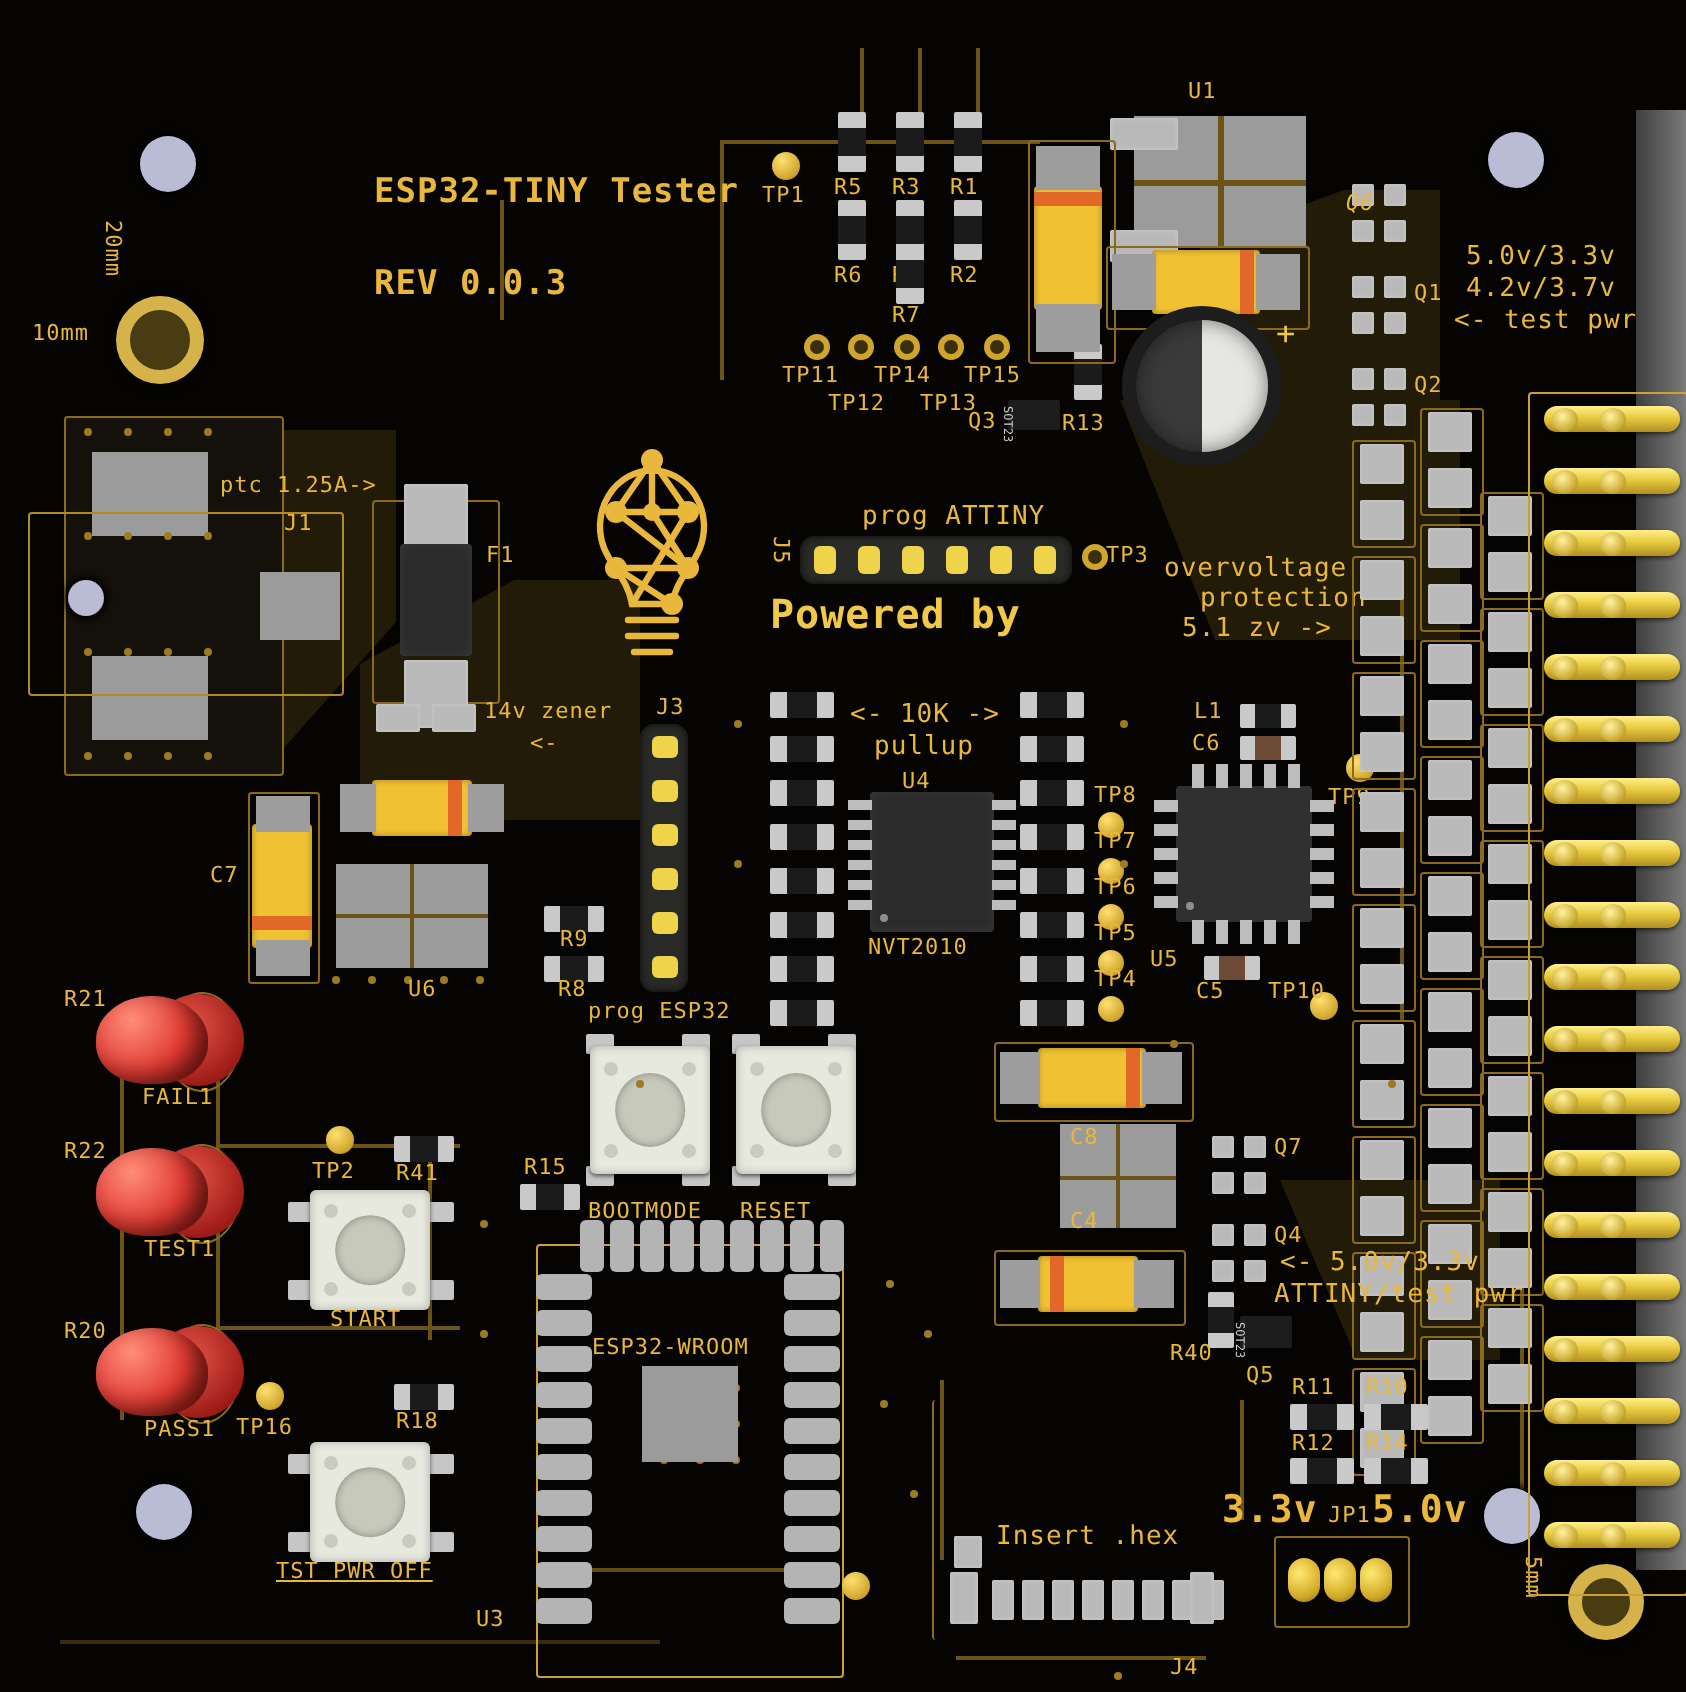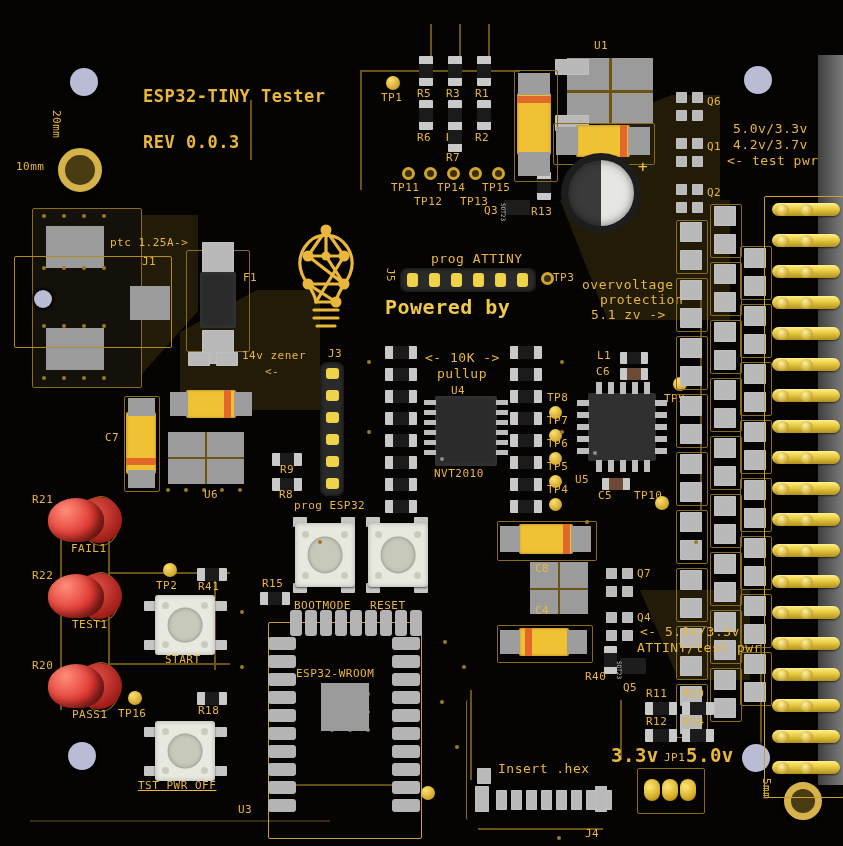--- a/index.html
+++ b/index.html
@@ -7,21 +7,21 @@
   body{font-family:"DejaVu Sans Mono","Liberation Mono",monospace;}
   #board{
     position:relative;width:843px;height:846px;
     background:#050403;overflow:hidden;
   }
   
   .lbl{position:absolute;color:#e9b73c;font-family:"DejaVu Sans Mono","Liberation Mono",monospace;
        white-space:pre;line-height:1.18;letter-spacing:.5px;}
   .lbl.sm{font-size:11px;}
   .lbl.md{font-size:13px;}
-  .lbl.lg{font-size:17px;font-weight:bold;}
+  .lbl.lg{font-size:17px;font-weight:bold;margin-left:44px;}
   .lbl.xl{font-size:20px;font-weight:bold;}
   .lbl.rot{transform:rotate(90deg);transform-origin:0 0;}
   .lbl.bright{color:#f0c94a;}
   .trace{position:absolute;background:#6b5415;}
   .poly{position:absolute;border:1.3px solid #8a6a1c;border-radius:2px;}
   .copper{position:absolute;background:#221b07;}
   
   .pad{position:absolute;background:#b9b9b9;border-radius:1px;
        box-shadow:inset 0 0 2px rgba(255,255,255,.35);}
   .res{position:absolute;background:linear-gradient(90deg,#c9c9c9 0 26%,#1b1b1b 26% 74%,#c9c9c9 74% 100%);
@@ -267,21 +267,21 @@
   <div class="poly" style="left:553px;top:123px;width:100px;height:40px;"></div>
 
   <div class="elec" style="left:568px;top:160px;width:66px;height:66px;"></div>
   <div class="lbl sm bright" style="left:638px;top:158px;font-size:16px;">+</div>
 
   <div class="poly" style="left:673px;top:92px;width:36px;height:30px;border:0;"></div>
   <div class="pad" style="left:676px;top:92px;width:11px;height:11px;"></div>
   <div class="pad" style="left:692px;top:92px;width:11px;height:11px;"></div>
   <div class="pad" style="left:676px;top:110px;width:11px;height:11px;"></div>
   <div class="pad" style="left:692px;top:110px;width:11px;height:11px;"></div>
-  <div class="lbl sm" style="left:707px;top:96px;">Q6</div>
+  <div class="lbl sm" style="left:673px;top:96px;font-style:italic;">Q6</div>
   <div class="pad" style="left:676px;top:138px;width:11px;height:11px;"></div>
   <div class="pad" style="left:692px;top:138px;width:11px;height:11px;"></div>
   <div class="pad" style="left:676px;top:156px;width:11px;height:11px;"></div>
   <div class="pad" style="left:692px;top:156px;width:11px;height:11px;"></div>
   <div class="lbl sm" style="left:707px;top:141px;">Q1</div>
   <div class="pad" style="left:676px;top:184px;width:11px;height:11px;"></div>
   <div class="pad" style="left:692px;top:184px;width:11px;height:11px;"></div>
   <div class="pad" style="left:676px;top:202px;width:11px;height:11px;"></div>
   <div class="pad" style="left:692px;top:202px;width:11px;height:11px;"></div>
   <div class="lbl sm" style="left:707px;top:187px;">Q2</div>

